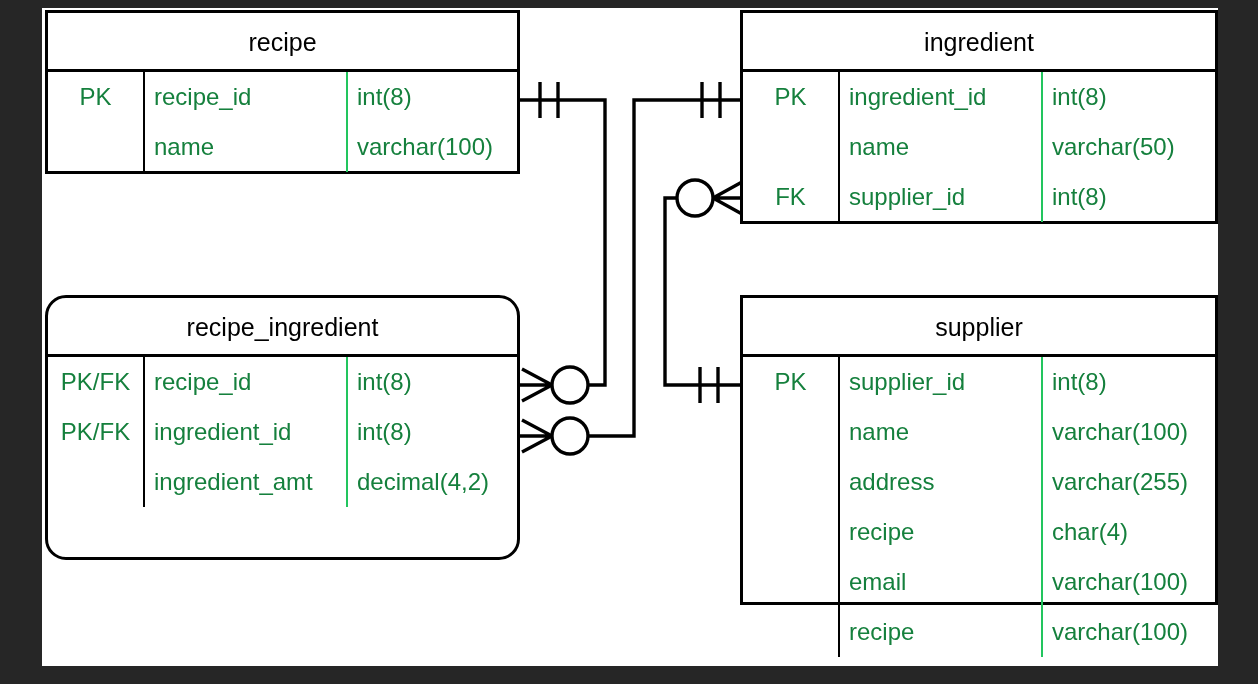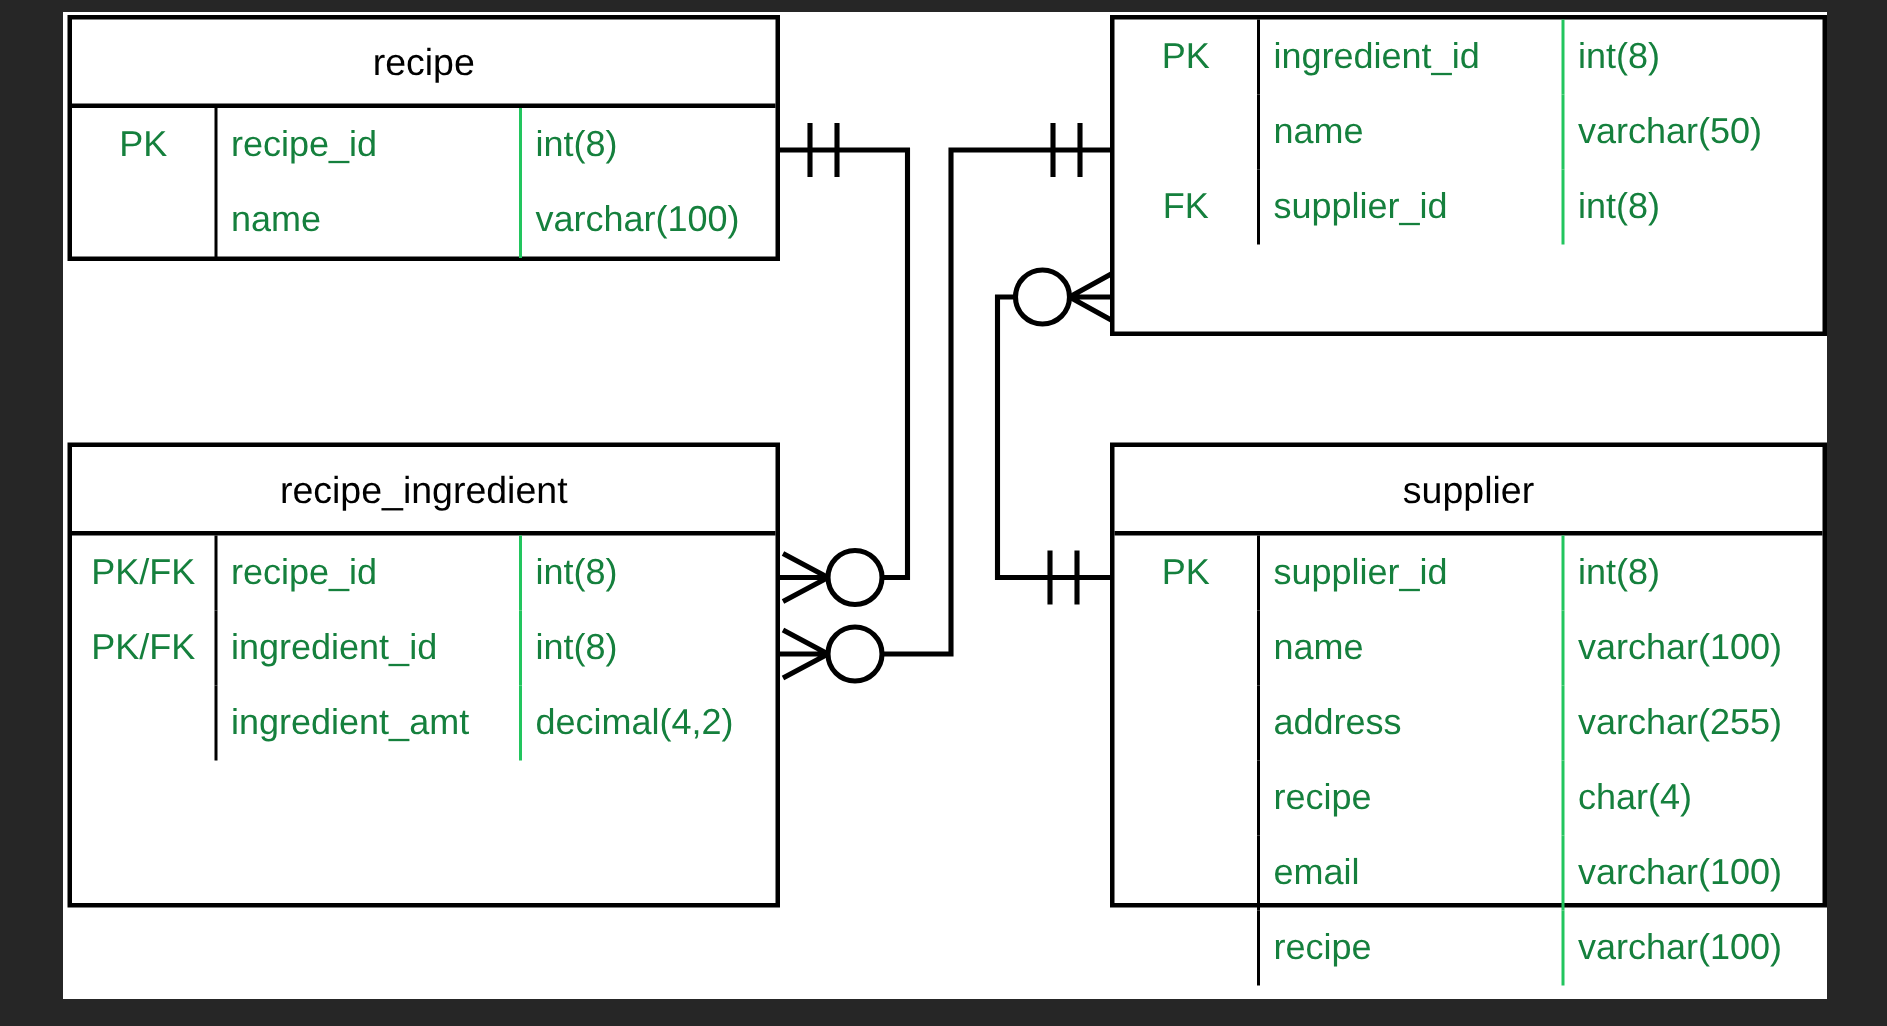--- a/index.html
+++ b/index.html
@@ -140,20 +140,21 @@
       <tr>
         <td class="key-cell"></td>
         <td class="name-cell">name</td>
         <td class="type-cell">varchar(100)</td>
       </tr>
     </tbody>
   </table>
 </div>
 
 <div class="entity" style="left:740px; top:10px; width:478px; height:214px;">
+  <div class="entity-header">ingredient</div>
   <table class="attr-table">
     <colgroup>
         <col style="width:96px">
         <col style="width:203px">
         <col>
       </colgroup>
     <tbody>
       <tr>
         <td class="key-cell">PK</td>
         <td class="name-cell">ingredient_id</td>
@@ -166,21 +167,21 @@
       </tr>
       <tr>
         <td class="key-cell">FK</td>
         <td class="name-cell">supplier_id</td>
         <td class="type-cell">int(8)</td>
       </tr>
     </tbody>
   </table>
 </div>
 
-<div class="entity" style="left:45px; top:295px; width:475px; height:310px;">
+<div class="entity" style="left:45px; top:295px; width:475px; height:265px;border-radius:21px;">
   <div class="entity-header">recipe_ingredient</div>
   <table class="attr-table">
     <colgroup>
         <col style="width:96px">
         <col style="width:203px">
         <col>
       </colgroup>
     <tbody>
       <tr>
         <td class="key-cell">PK/FK</td>

